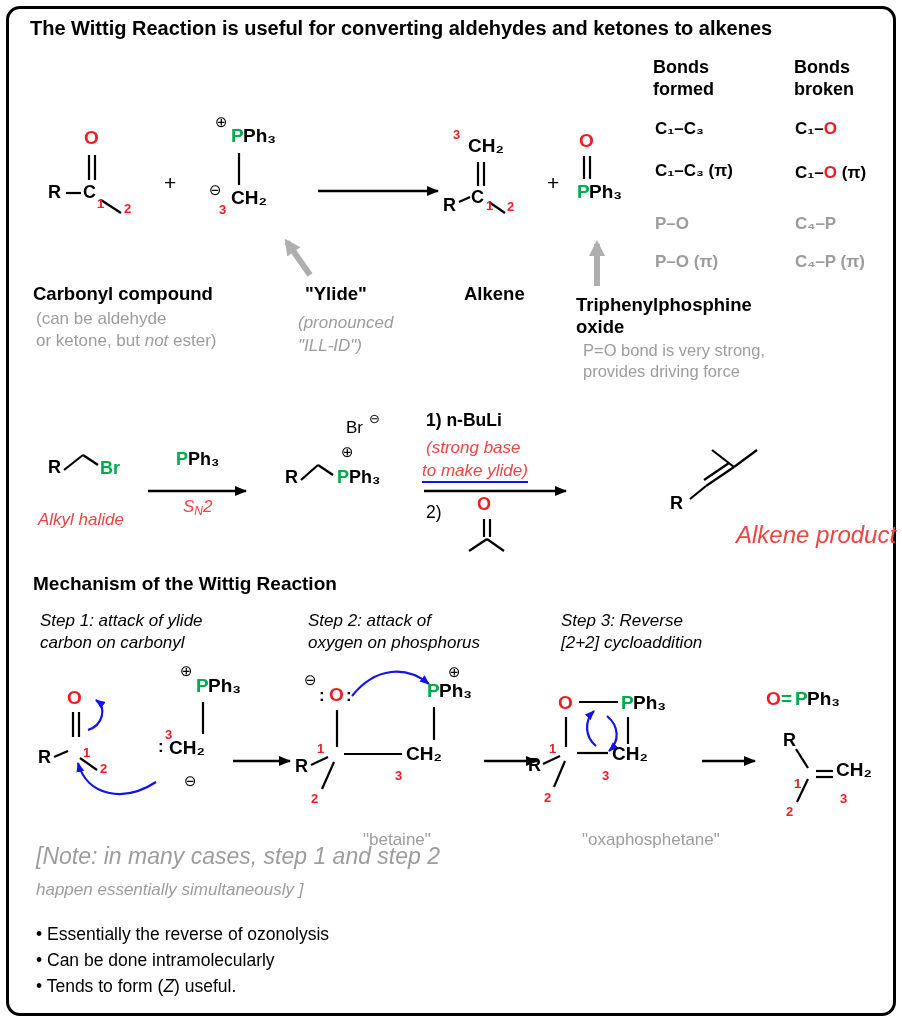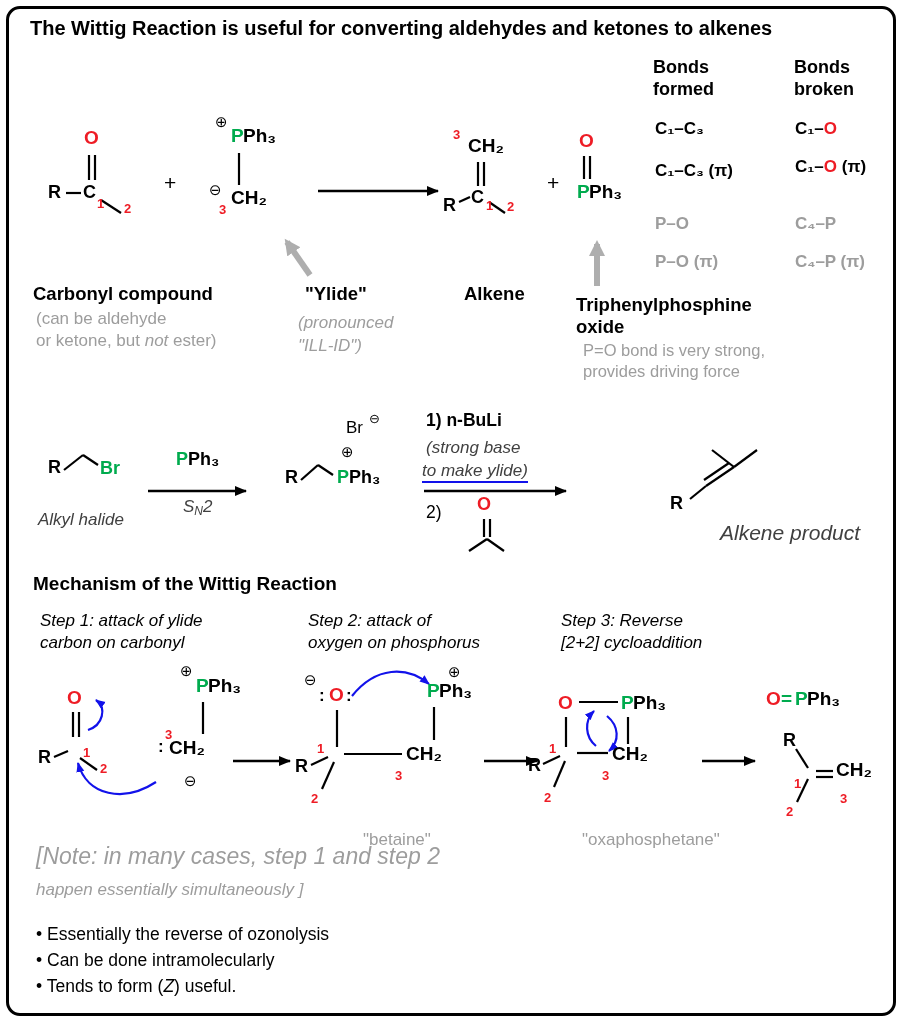--- a/index.html
+++ b/index.html
@@ -7,21 +7,21 @@
   body { font-family:"Liberation Sans","DejaVu Sans",sans-serif; }
   .page { position:relative; width:902px; height:1022px; background:#fff; overflow:hidden; }
   .frame { position:absolute; left:6px; top:6px; width:890px; height:1010px;
            border:3px solid #000; border-radius:14px; }
   .layer { position:absolute; left:0; top:0; }
   .t { position:absolute; white-space:pre; line-height:1.05; font-size:17px; color:#000; }
   .b { font-weight:bold; }
   .i { font-style:italic; }
   .red   { color:#ee1c25; }
   .green { color:#00ab4e; }
-  .blue  { color:#404040; }
+  .blue  { color:#ef4444; }
   .gray  { color:#9d9d9d; }
   .ul { border-bottom:2px solid #1212ea; padding-bottom:1px; }
 </style>
 </head>
 <body>
 
 <div class="page">
   <div class="frame"></div>
 
   <svg class="layer" width="902" height="1022">
@@ -137,21 +137,21 @@
 
   <div class="t b" style="left:653px;top:58px;font-size:18px">Bonds</div>
   <div class="t b" style="left:653px;top:80px;font-size:18px">formed</div>
   <div class="t b" style="left:794px;top:58px;font-size:18px">Bonds</div>
   <div class="t b" style="left:794px;top:80px;font-size:18px">broken</div>
   <div class="t b" style="left:655px;top:120px;font-size:17px">C₁–C₃</div>
   <div class="t b" style="left:655px;top:162px;font-size:17px">C₁–C₃ (π)</div>
   <div class="t b gray" style="left:655px;top:215px;font-size:17px">P–O</div>
   <div class="t b gray" style="left:655px;top:253px;font-size:17px">P–O (π)</div>
   <div class="t b" style="left:795px;top:120px;font-size:17px"><span>C₁–</span><span class="red">O</span></div>
-  <div class="t b" style="left:795px;top:158px;font-size:17px"><span>C₁–</span><span class="red">O</span><span> (π)</span></div>
+  <div class="t b" style="left:795px;top:164px;font-size:17px"><span>C₁–</span><span class="red">O</span><span> (π)</span></div>
   <div class="t b gray" style="left:795px;top:215px;font-size:17px">C₄–P</div>
   <div class="t b gray" style="left:795px;top:253px;font-size:17px">C₄–P (π)</div>
 
   <div class="t b" style="left:33px;top:284px;font-size:18.5px">Carbonyl compound</div>
   <div class="t gray" style="left:36px;top:310px;font-size:17px">(can be aldehyde</div>
   <div class="t gray" style="left:36px;top:332px;font-size:17px"><span>or ketone, but </span><span class="i">not</span><span> ester)</span></div>
   <div class="t b" style="left:305px;top:284px;font-size:18.5px">"Ylide"</div>
   <div class="t gray i" style="left:298px;top:314px;font-size:17px">(pronounced</div>
   <div class="t gray i" style="left:298px;top:337px;font-size:17px">"ILL-ID")</div>
   <div class="t b" style="left:464px;top:284px;font-size:18.5px">Alkene</div>
@@ -171,21 +171,21 @@
   <div class="t b" style="left:285px;top:468px;font-size:18px">R</div>
   <div class="t" style="left:341px;top:444px;font-size:15px">⊕</div>
   <div class="t b green" style="left:337px;top:468px;font-size:18px">P</div>
   <div class="t b" style="left:349px;top:468px;font-size:18px">Ph₃</div>
   <div class="t b" style="left:426px;top:411px;font-size:17.5px">1) n-BuLi</div>
   <div class="t blue i" style="left:426px;top:439px;font-size:17px">(strong base</div>
   <div class="t blue i ul" style="left:422px;top:462px;font-size:17px">to make ylide)</div>
   <div class="t" style="left:426px;top:503px;font-size:17.5px">2)</div>
   <div class="t b red" style="left:477px;top:495px;font-size:18px">O</div>
   <div class="t b" style="left:670px;top:494px;font-size:18px">R</div>
-  <div class="t blue i" style="left:720px;top:522px;font-size:21px">Alkene product</div>
+  <div class="t blue i" style="left:736px;top:522px;font-size:24px">Alkene product</div>
 
   <div class="t b" style="left:33px;top:574px;font-size:19px">Mechanism of the Wittig Reaction</div>
   <div class="t i" style="left:40px;top:612px;font-size:17px">Step 1: attack of ylide</div>
   <div class="t i" style="left:40px;top:634px;font-size:17px">carbon on carbonyl</div>
   <div class="t i" style="left:308px;top:612px;font-size:17px">Step 2: attack of</div>
   <div class="t i" style="left:308px;top:634px;font-size:17px">oxygen on phosphorus</div>
   <div class="t i" style="left:561px;top:612px;font-size:17px">Step 3: Reverse</div>
   <div class="t i" style="left:561px;top:634px;font-size:17px">[2+2] cycloaddition</div>
 
   <div class="t b red" style="left:67px;top:688px;font-size:19px">O</div>

